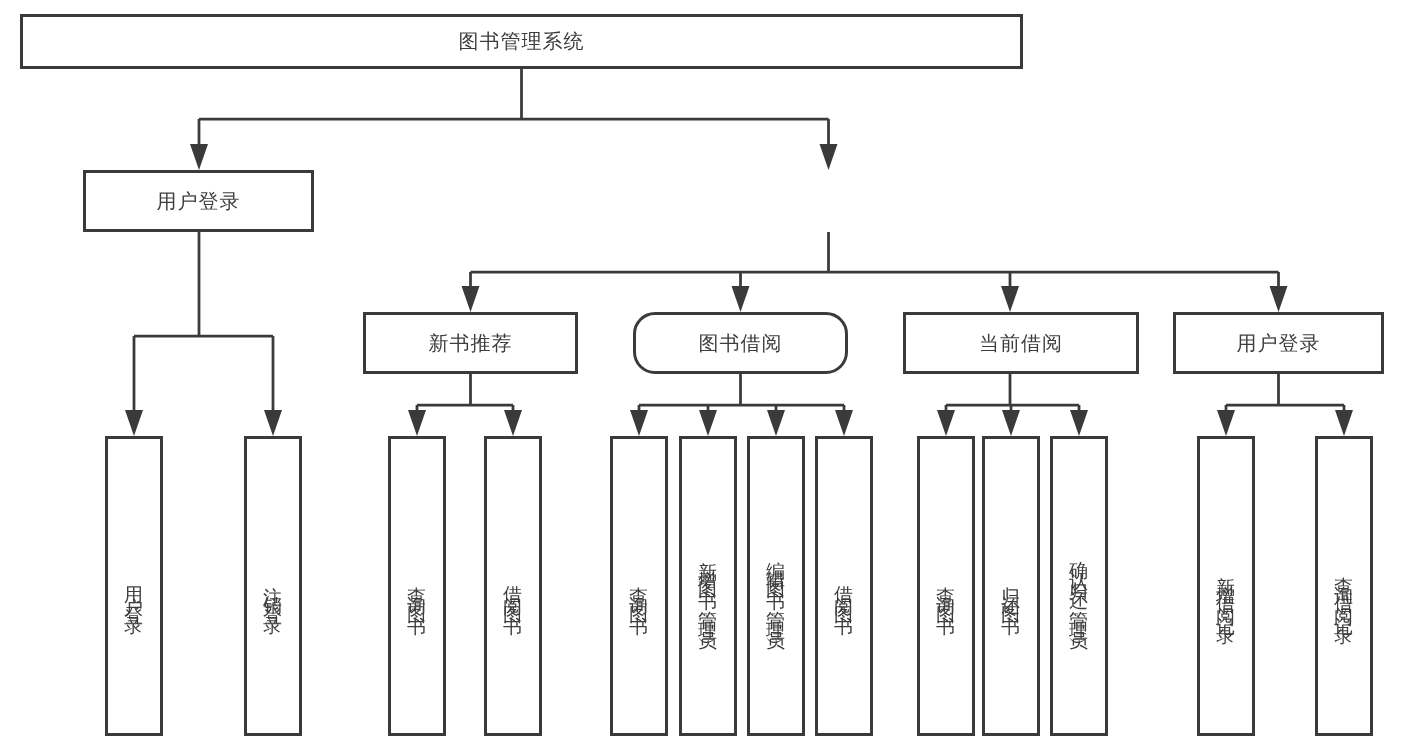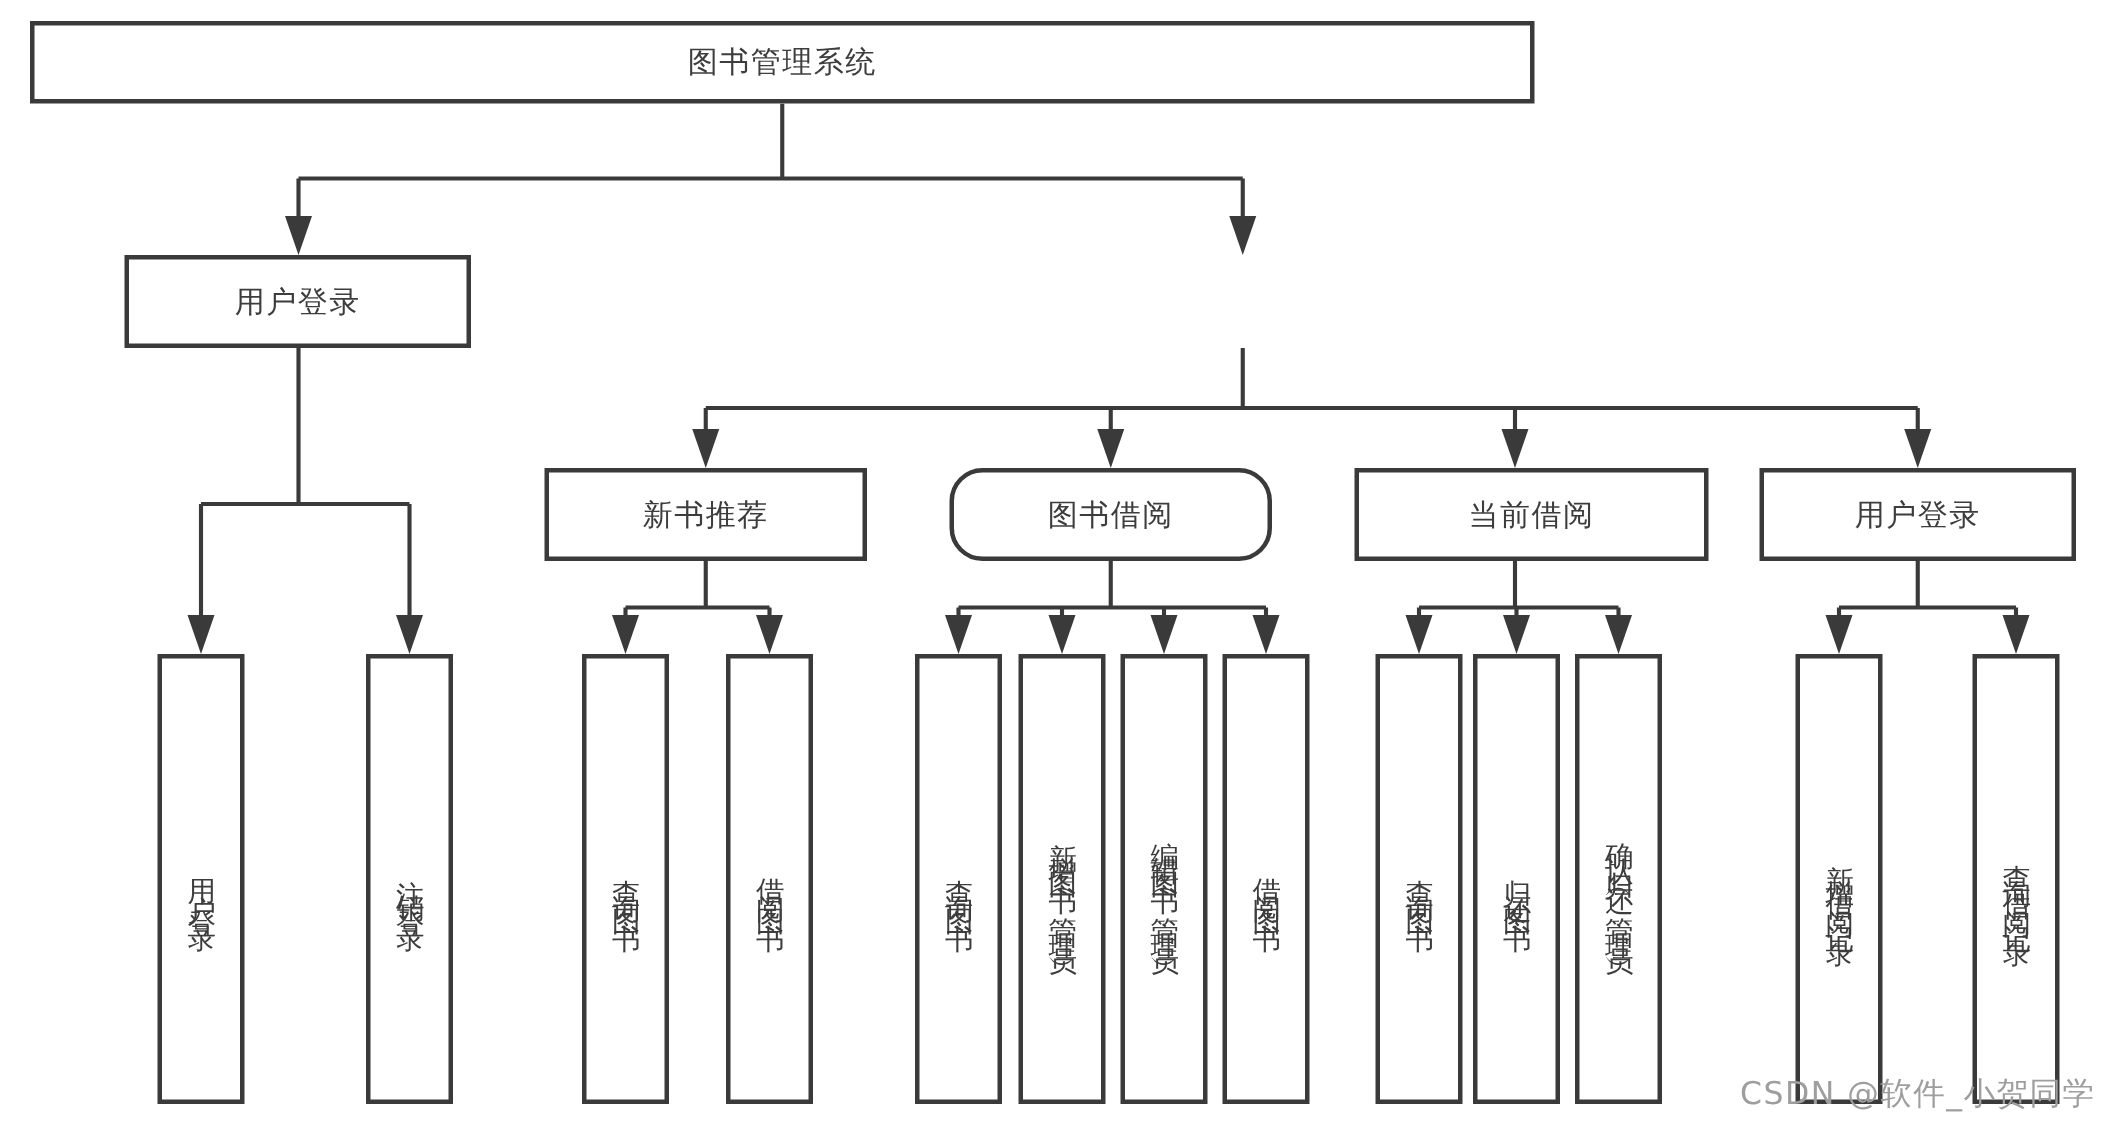--- a/index.html
+++ b/index.html
@@ -134,14 +134,13 @@
   <div class="node v-node" style="left:1050px;top:436px;width:58px;height:300px;">
     <span>确认归还（管理员）</span>
   </div>
   <div class="node v-node" style="left:1197px;top:436px;width:58px;height:300px;">
     <span>新增借阅记录</span>
   </div>
   <div class="node v-node" style="left:1315px;top:436px;width:58px;height:300px;">
     <span>查询借阅记录</span>
   </div>
 
-  <div class="watermark">CSDN @软件_小贺同学</div>
 </div>
 
 </body></html>

